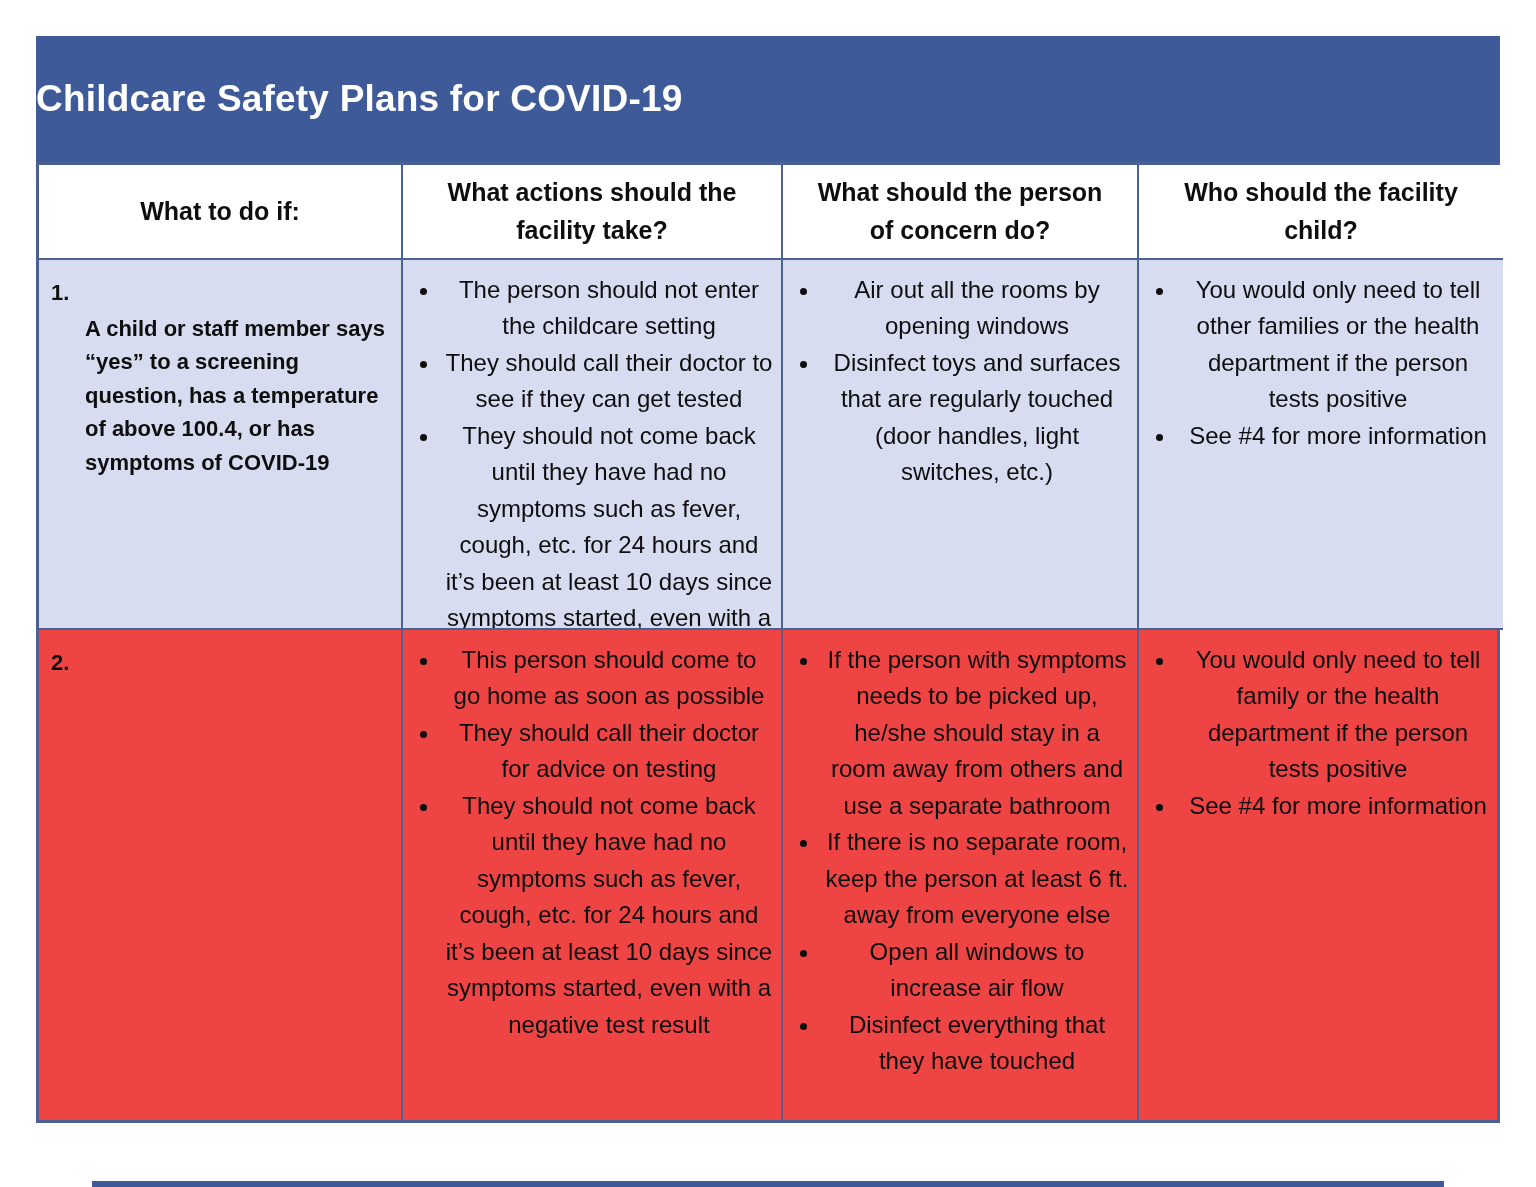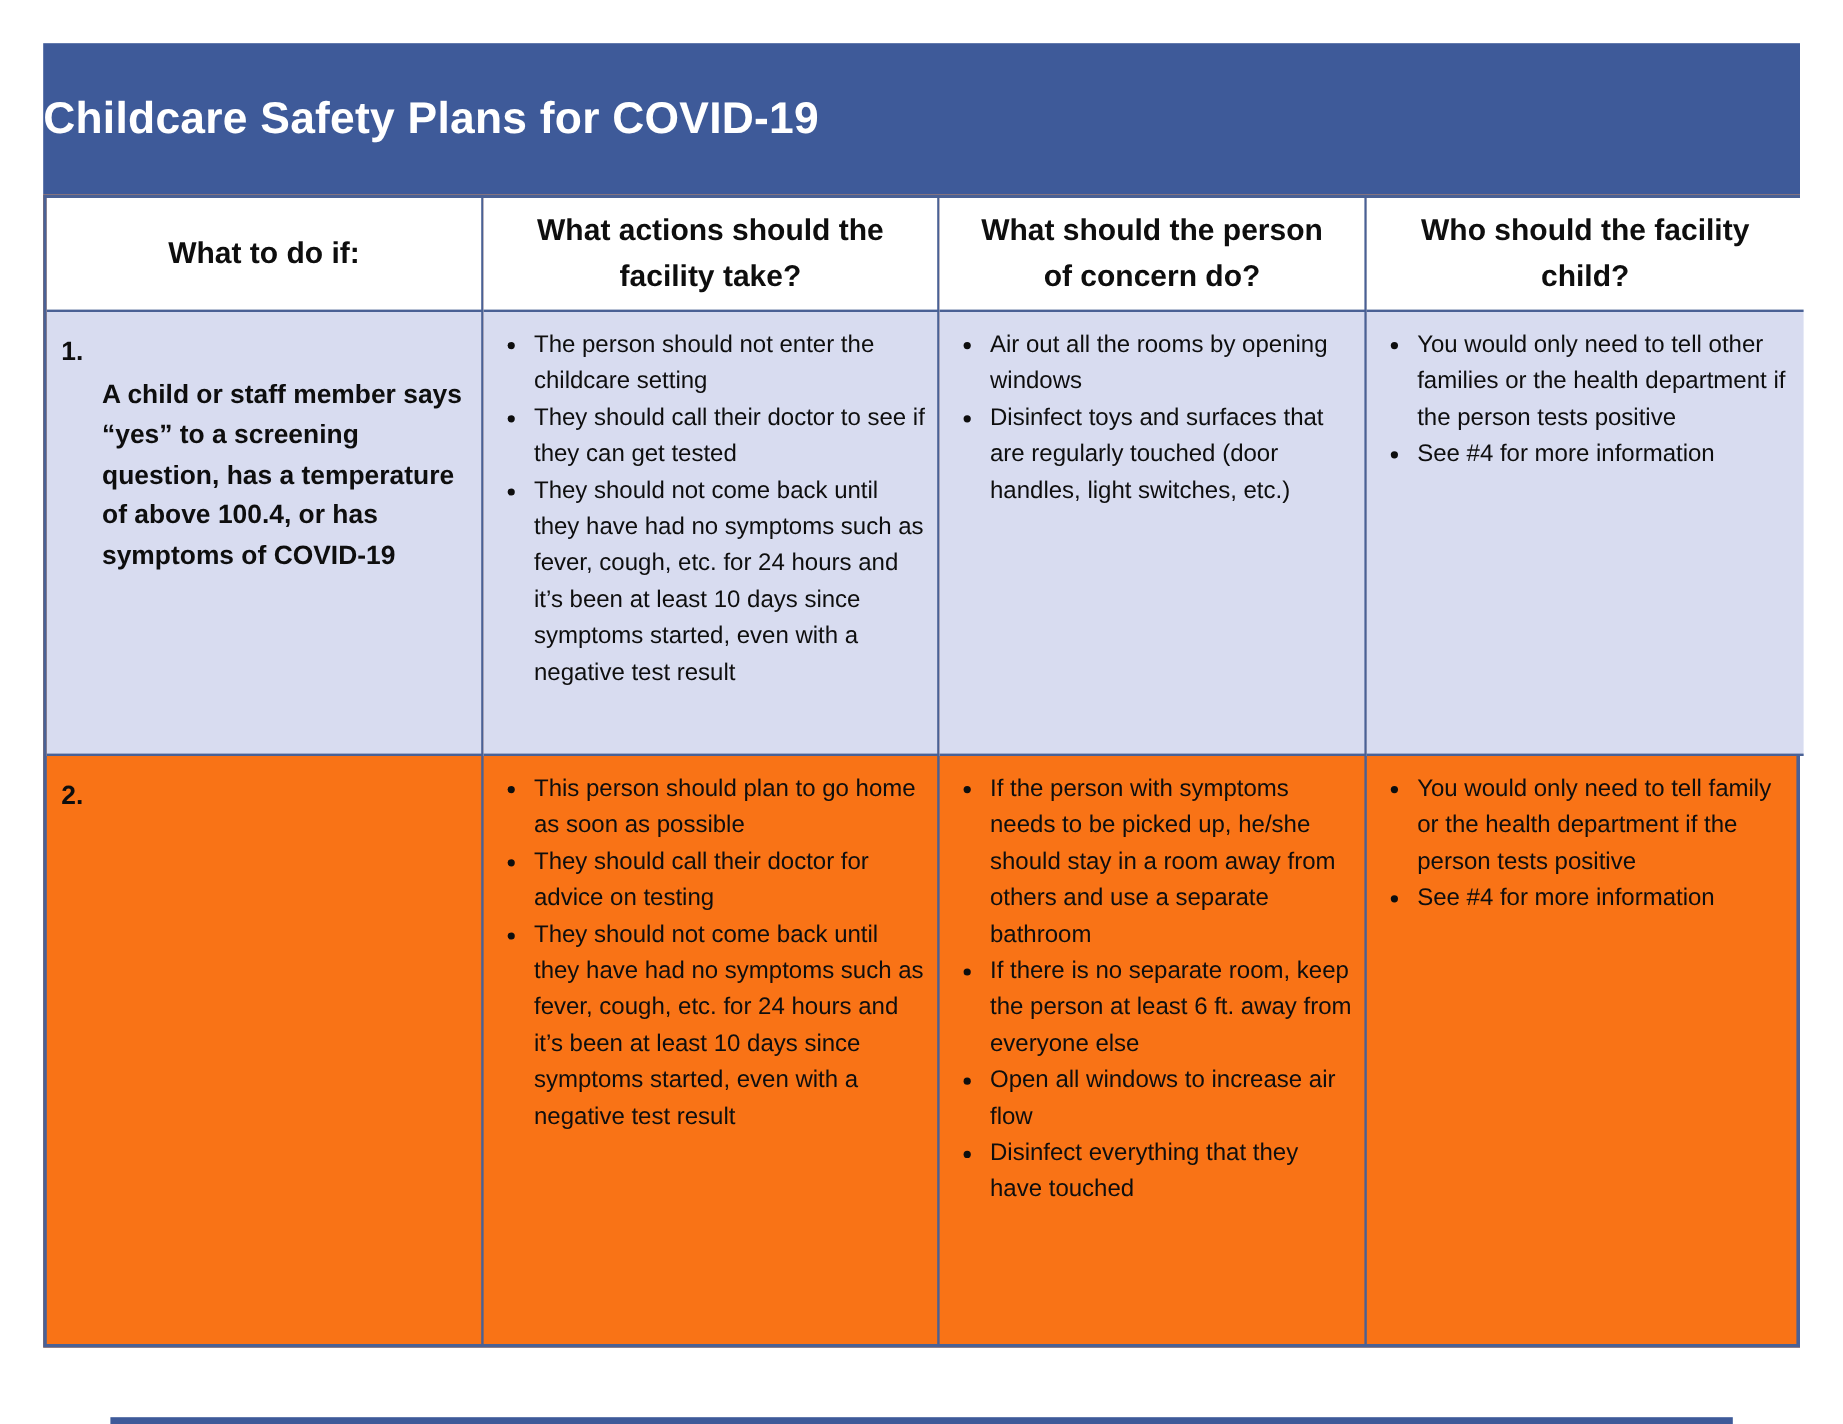--- a/index.html
+++ b/index.html
@@ -35,21 +35,21 @@
     letter-spacing: 0.2px;
   }
   .covid-table {
     position: absolute;
     left: 36px; top: 162px;
     width: 1464px;
     display: grid;
     grid-template-columns: 364px 380px 356px 364px;
     grid-template-rows: 95px 370px 490px;
     border: 3px solid var(--border-color);
-    background: #f97316;
+    background: #ef4444;
   }
   .cell {
     border-right: 2px solid var(--border-color);
     border-bottom: 2px solid var(--border-color);
     overflow: hidden;
   }
   .cell.last-col { border-right: none; }
   .cell.last-row { border-bottom: none; }
   .head-cell {
     display: flex; align-items: center; justify-content: center;
@@ -63,21 +63,21 @@
   .highlight { background: var(--row-highlight-bg); }
   .scenario-cell {
     padding: 16px 12px 0 12px;
     font-weight: bold;
     font-size: 22px;
     line-height: 1.52;
   }
   .scenario { display: flex; }
   .scenario .num { flex: 0 0 34px; }
   .scenario .txt { flex: 1; margin-top: 36px; }
-  .bullets-cell { padding: 12px 8px 0 6px; font-size: 20px; line-height: 1.52; }
+  .bullets-cell { padding: 12px 8px 0 6px; font-size: 24px; line-height: 1.52; text-align: center; }
   .bullets-cell ul { margin: 0; padding-left: 32px; list-style: disc; }
   .bullets-cell li { padding-left: 4px; margin: 0; }
   .next-page-strip {
     position: absolute;
     left: 92px; bottom: 0;
     width: 1352px; height: 6px;
     background: var(--header-bg);
   }
 </style>
 </head>
@@ -122,21 +122,21 @@
       </ul>
     </div>
 
     <div class="cell scenario-cell last-row">
       <div class="scenario">
         <span class="num">2.</span>
       </div>
     </div>
     <div class="cell bullets-cell last-row">
       <ul>
-        <li>This person should plan to go home as soon as possible</li>
+        <li>This person should come to go home as soon as possible</li>
         <li>They should call their doctor for advice on testing</li>
         <li>They should not come back until they have had no symptoms such as fever, cough, etc. for 24 hours and it’s been at least 10 days since symptoms started, even with a negative test result</li>
       </ul>
     </div>
     <div class="cell bullets-cell last-row">
       <ul>
         <li>If the person with symptoms needs to be picked up, he/she should stay in a room away from others and use a separate bathroom</li>
         <li>If there is no separate room, keep the person at least 6 ft. away from everyone else</li>
         <li>Open all windows to increase air flow</li>
         <li>Disinfect everything that they have touched</li>

